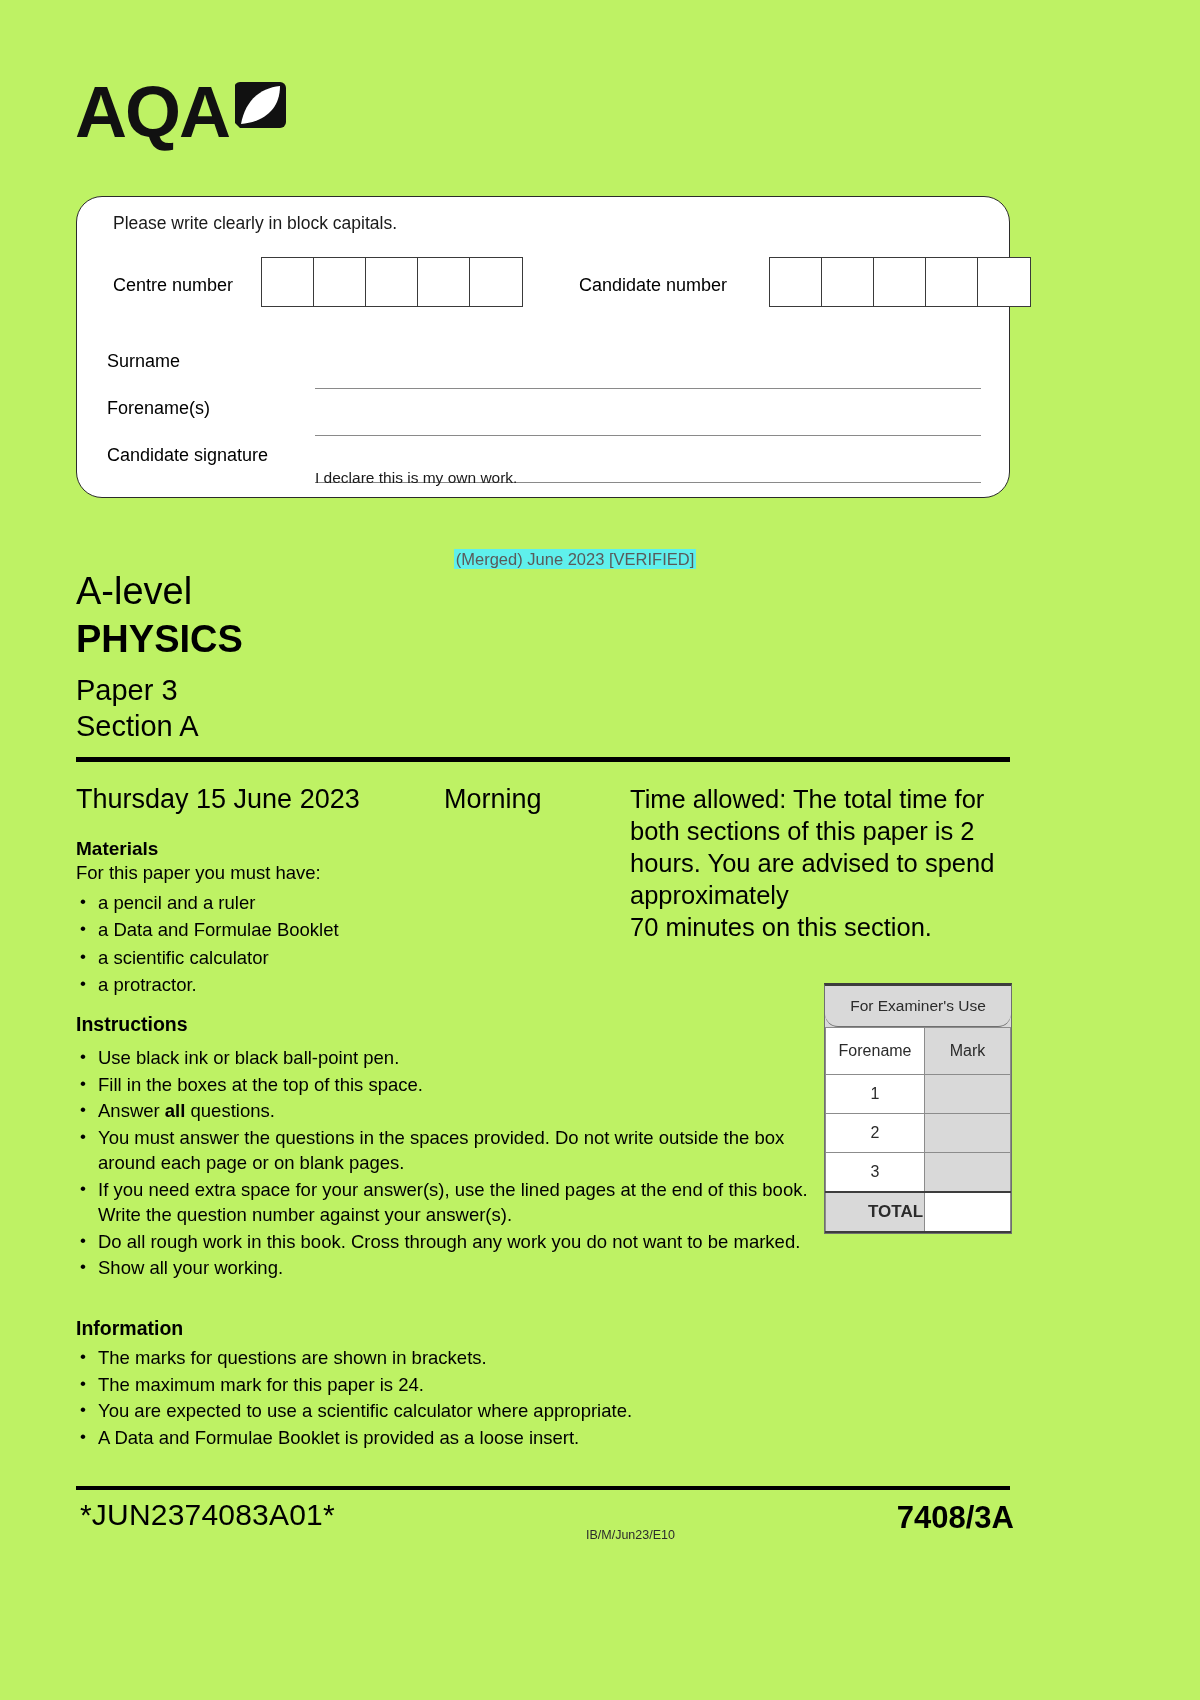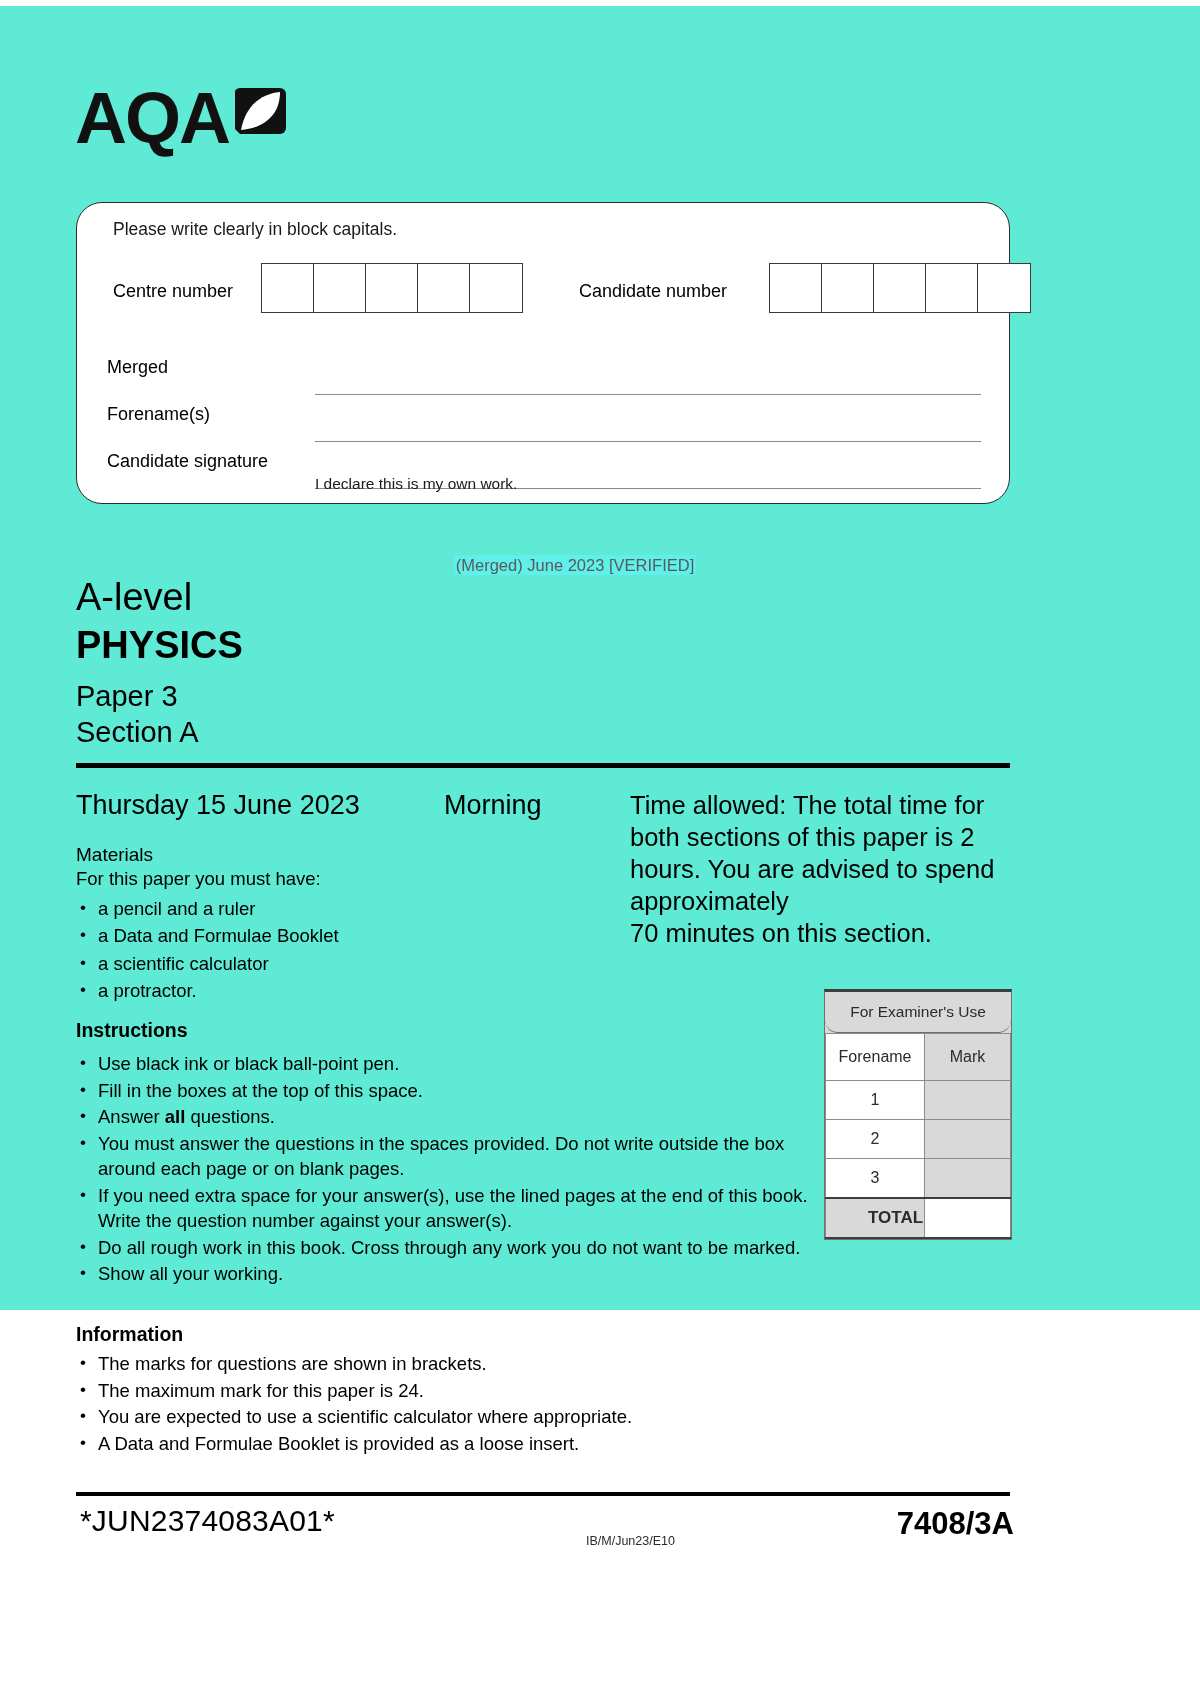--- a/index.html
+++ b/index.html
@@ -11,24 +11,24 @@
     width: 1200px;
     height: 1700px;
     position: relative;
     font-family: "Liberation Sans", sans-serif;
     color: #000000;
     overflow: hidden;
   }
 
   .page {
     position: absolute;
-    left: 0; top: 6px;
+    left: 0; top: 0;
     width: 1200px;
-    height: 1304px;
-    background: #5eead4;
+    height: 1700px;
+    background: #bef264;
   }
 
   
   .logo-wrap {
     position: absolute;
     left: 75px;
     top: 78px;
     display: flex;
     align-items: flex-start;
   }
@@ -210,21 +210,21 @@
   .time-allowed .ta2 {
     display: block;
   }
 
   
   .h-materials {
     position: absolute;
     left: 76px;
     top: 838px;
     font-size: 19px;
-    font-weight: normal;
+    font-weight: bold;
   }
   .sub-materials {
     position: absolute;
     left: 76px;
     top: 862px;
     font-size: 18.5px;
   }
   .list-materials {
     position: absolute;
     left: 76px;
@@ -405,21 +405,21 @@
       <div class="cellbox" id="candidate-cells">
         <div class="cell"></div>
         <div class="cell"></div>
         <div class="cell"></div>
         <div class="cell"></div>
         <div class="cell"></div>
       </div>
     </div>
 
     <div class="name-row" id="row-surname">
-      <div class="nlabel">Merged</div>
+      <div class="nlabel">Surname</div>
       <div class="nline"></div>
     </div>
 
     <div class="name-row" id="row-forename">
       <div class="nlabel">Forename(s)</div>
       <div class="nline"></div>
     </div>
 
     <div class="name-row" id="row-signature">
       <div class="nlabel">Candidate signature</div>

